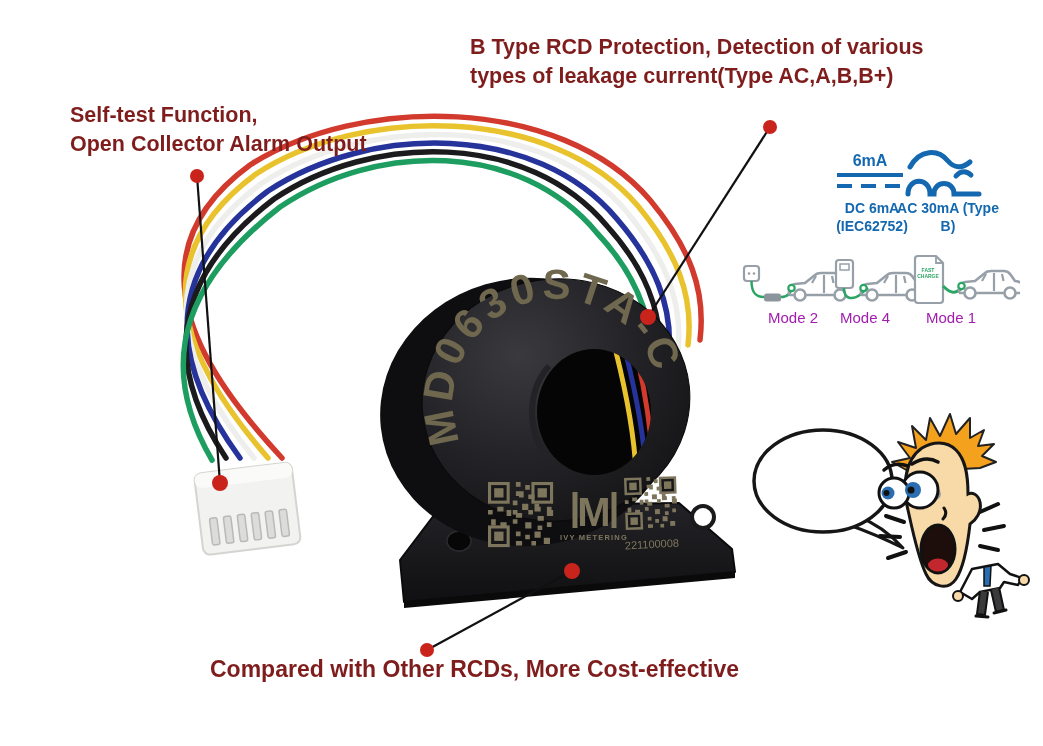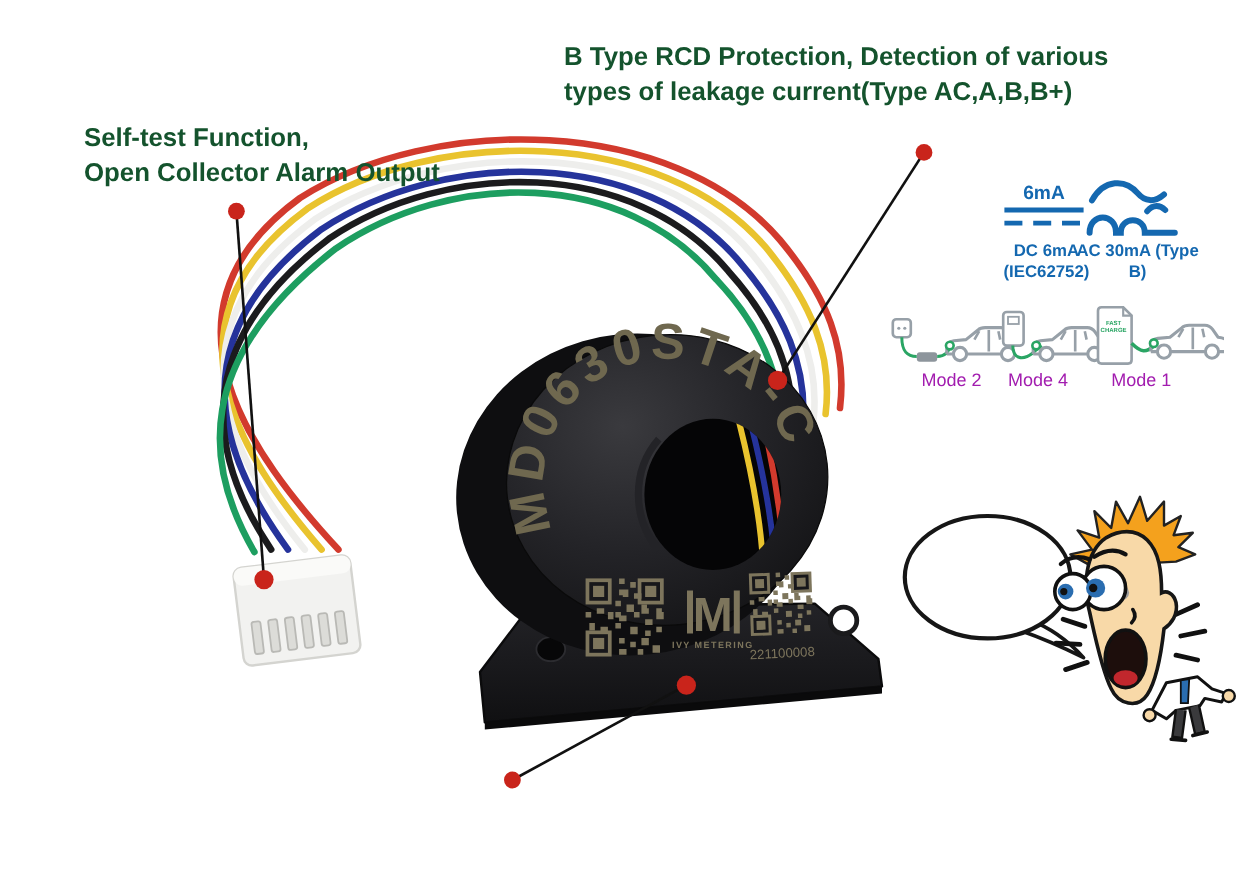--- a/index.html
+++ b/index.html
@@ -1,19 +1,19 @@
 <!DOCTYPE html>
 <html><head>
 <meta charset="utf-8">
 <style>
   html,body{margin:0;padding:0;background:#fff;}
   .canvas{position:relative;width:1043px;height:746px;background:#fff;overflow:hidden;
           font-family:"Liberation Sans",sans-serif;}
   .abs{position:absolute;}
-  .headline{font-weight:bold;color:#14532d;white-space:pre-line;}
+  .headline{font-weight:bold;color:#7f1d1d;white-space:pre-line;}
   .preline{white-space:pre-line;}
   #svg-main{position:absolute;left:0;top:0;z-index:1;}
   .layer{z-index:2;}
   .blue-label{color:#1468b0;font-weight:bold;font-size:14px;line-height:1.32;text-align:center;}
   .mode-label{color:#a21caf;font-size:15px;text-align:center;}
   .bubble-text{font-family:"DejaVu Sans",sans-serif;font-size:20px;line-height:25px;color:#171717;}
   .station-text{color:#2aa564;font-weight:bold;font-size:5px;line-height:1.15;text-align:center;letter-spacing:0;}
 </style>
 </head>
 <body>
@@ -131,20 +131,21 @@
       <circle cx="427" cy="650" r="7" fill="#c9241b"></circle>
     </g>
   </svg>
 
   <div class="abs layer headline" style="left:470px;top:33px;font-size:21.5px;line-height:29px;">B Type RCD Protection, Detection of various
 types of leakage current(Type AC,A,B,B+)</div>
 
   <div class="abs layer headline" style="left:27px;top:101px;font-size:21.5px;line-height:29px;margin-left:43px;">Self-test Function,
 Open Collector Alarm Output</div>
 
+  <div class="abs layer headline" style="left:210px;top:656px;font-size:23px;">Compared with Other RCDs, More Cost-effective</div>
 
   <svg class="abs layer" style="left:833px;top:146px;" width="78" height="48" viewBox="0 0 78 48">
     <text x="37" y="20" text-anchor="middle" font-family="Liberation Sans,sans-serif" font-size="16" font-weight="bold" fill="#1468b0">6mA</text>
     <g stroke="#1468b0" stroke-width="4">
       <line x1="4" y1="29" x2="70" y2="29"></line>
       <line x1="4" y1="40" x2="70" y2="40" stroke-dasharray="15 9"></line>
     </g>
   </svg>
   <div class="abs layer blue-label" style="left:818px;top:199px;width:108px;">DC 6mA
 (IEC62752)</div>

